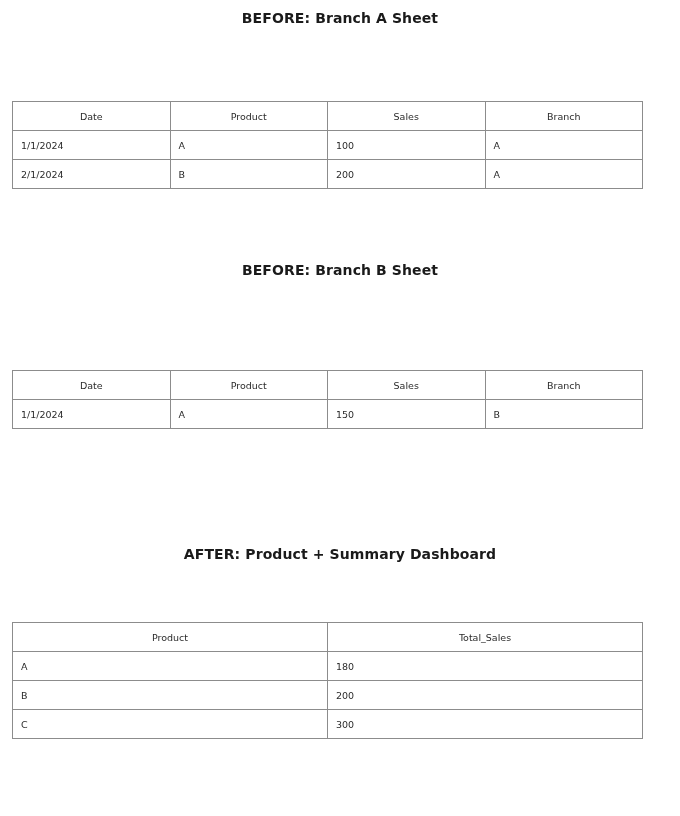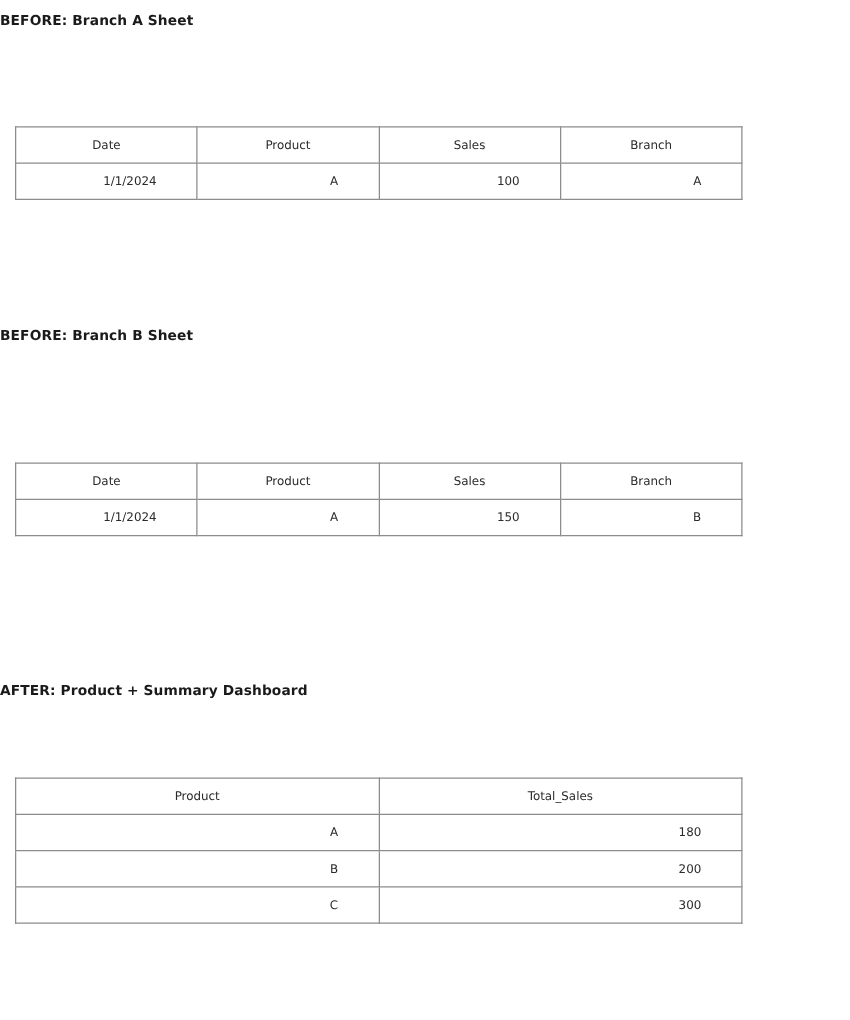--- a/index.html
+++ b/index.html
@@ -18,31 +18,32 @@
   .sheet-section {
     position: absolute;
     left: 0;
     width: 680px;
   }
 
   .section-title {
     position: absolute;
     left: 0;
     width: 680px;
-    font-size: 11px;
+    text-align: center;
+    font-size: 14px;
     font-weight: bold;
     color: #1a1a1a;
     letter-spacing: 0.1px;
     white-space: nowrap;
   }
 
   table.data-table {
     position: absolute;
     left: 12px;
-    width: 582px;
+    width: 631px;
     border-collapse: collapse;
     table-layout: fixed;
     background: #ffffff;
   }
 
   table.data-table td,
   table.data-table th {
     border: 1px solid #8c8c8c;
     height: 29px;
     padding: 0 32px 0 8px;
@@ -54,21 +55,21 @@
     overflow: hidden;
     white-space: nowrap;
   }
 
   table.data-table th {
     text-align: center;
     padding: 0 8px;
   }
 
   table.data-table td {
-    text-align: right;
+    text-align: left;
   }
 
   
   #section-branch-a .section-title { top: 10px; }
   #section-branch-a .data-table   { top: 101px; }
 
   
   #section-branch-b .section-title { top: 262px; }
   #section-branch-b .data-table   { top: 370px; }
 
@@ -88,20 +89,26 @@
         <th>Product</th>
         <th>Sales</th>
         <th>Branch</th>
       </tr>
     </thead>
     <tbody>
       <tr>
         <td>1/1/2024</td>
         <td>A</td>
         <td>100</td>
+        <td>A</td>
+      </tr>
+      <tr>
+        <td>2/1/2024</td>
+        <td>B</td>
+        <td>200</td>
         <td>A</td>
       </tr>
     </tbody>
   </table>
 </div>
 
 <div class="sheet-section" id="section-branch-b">
   <div class="section-title">BEFORE: Branch B Sheet</div>
   <table class="data-table">
     <thead>

